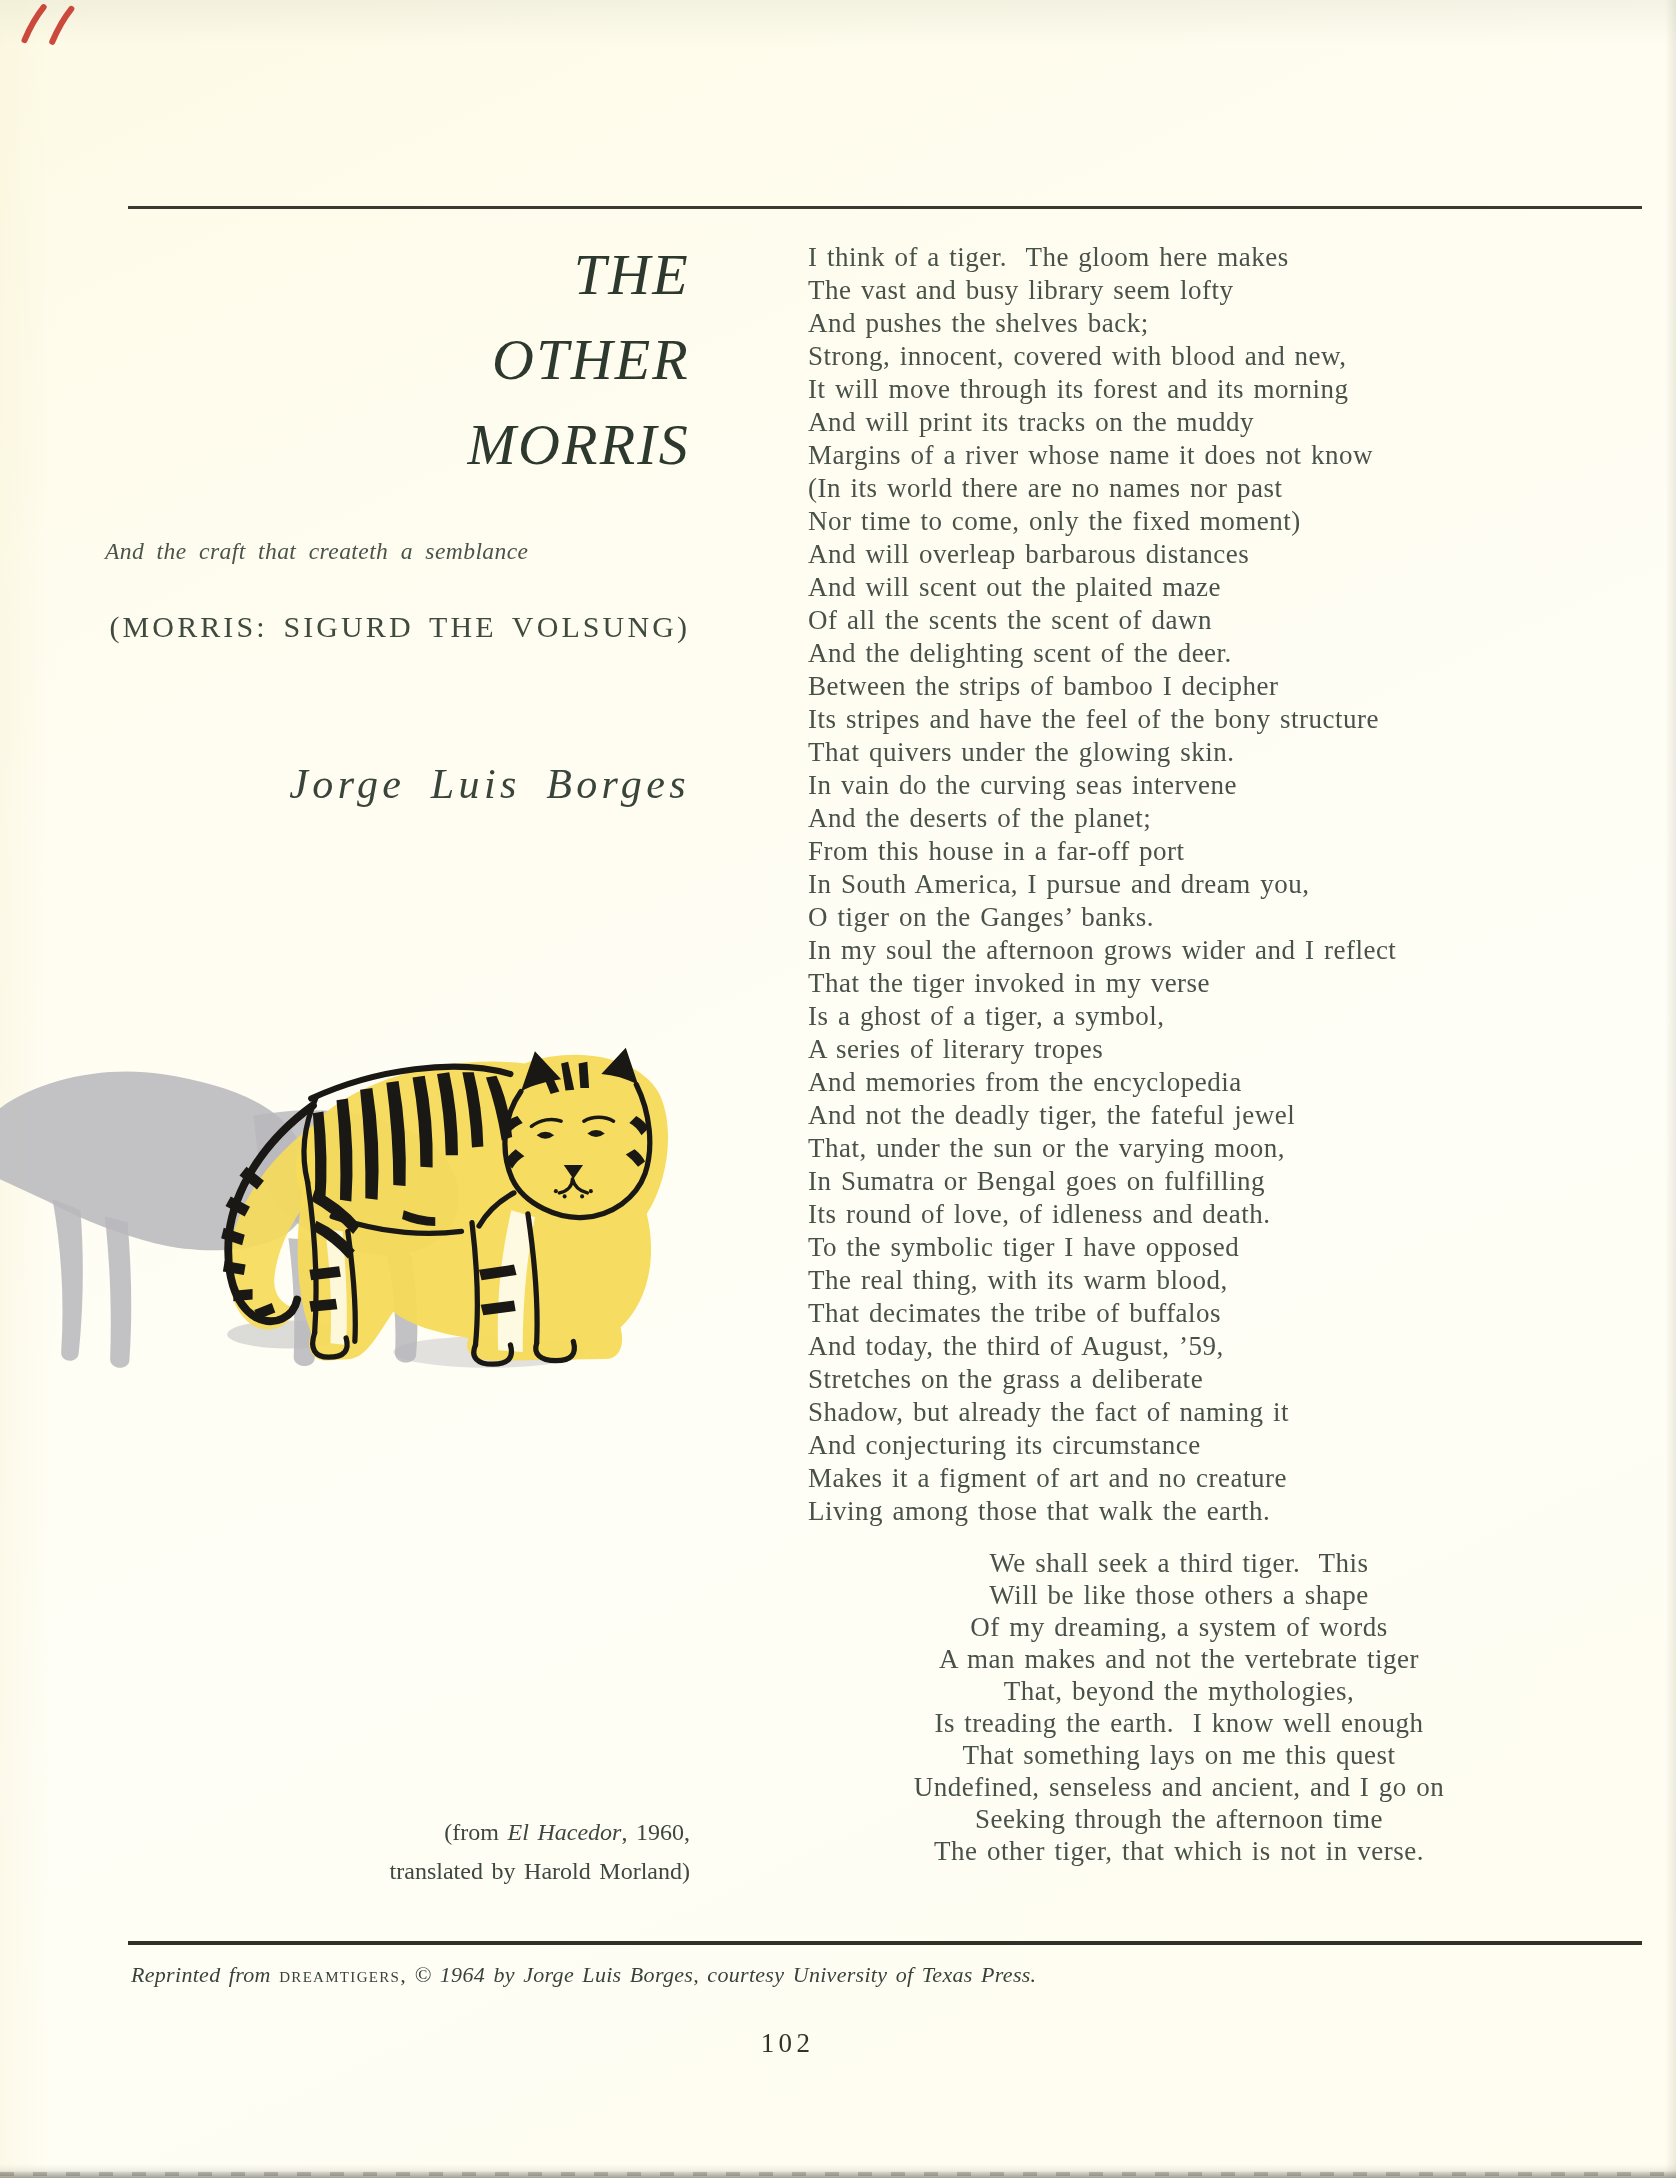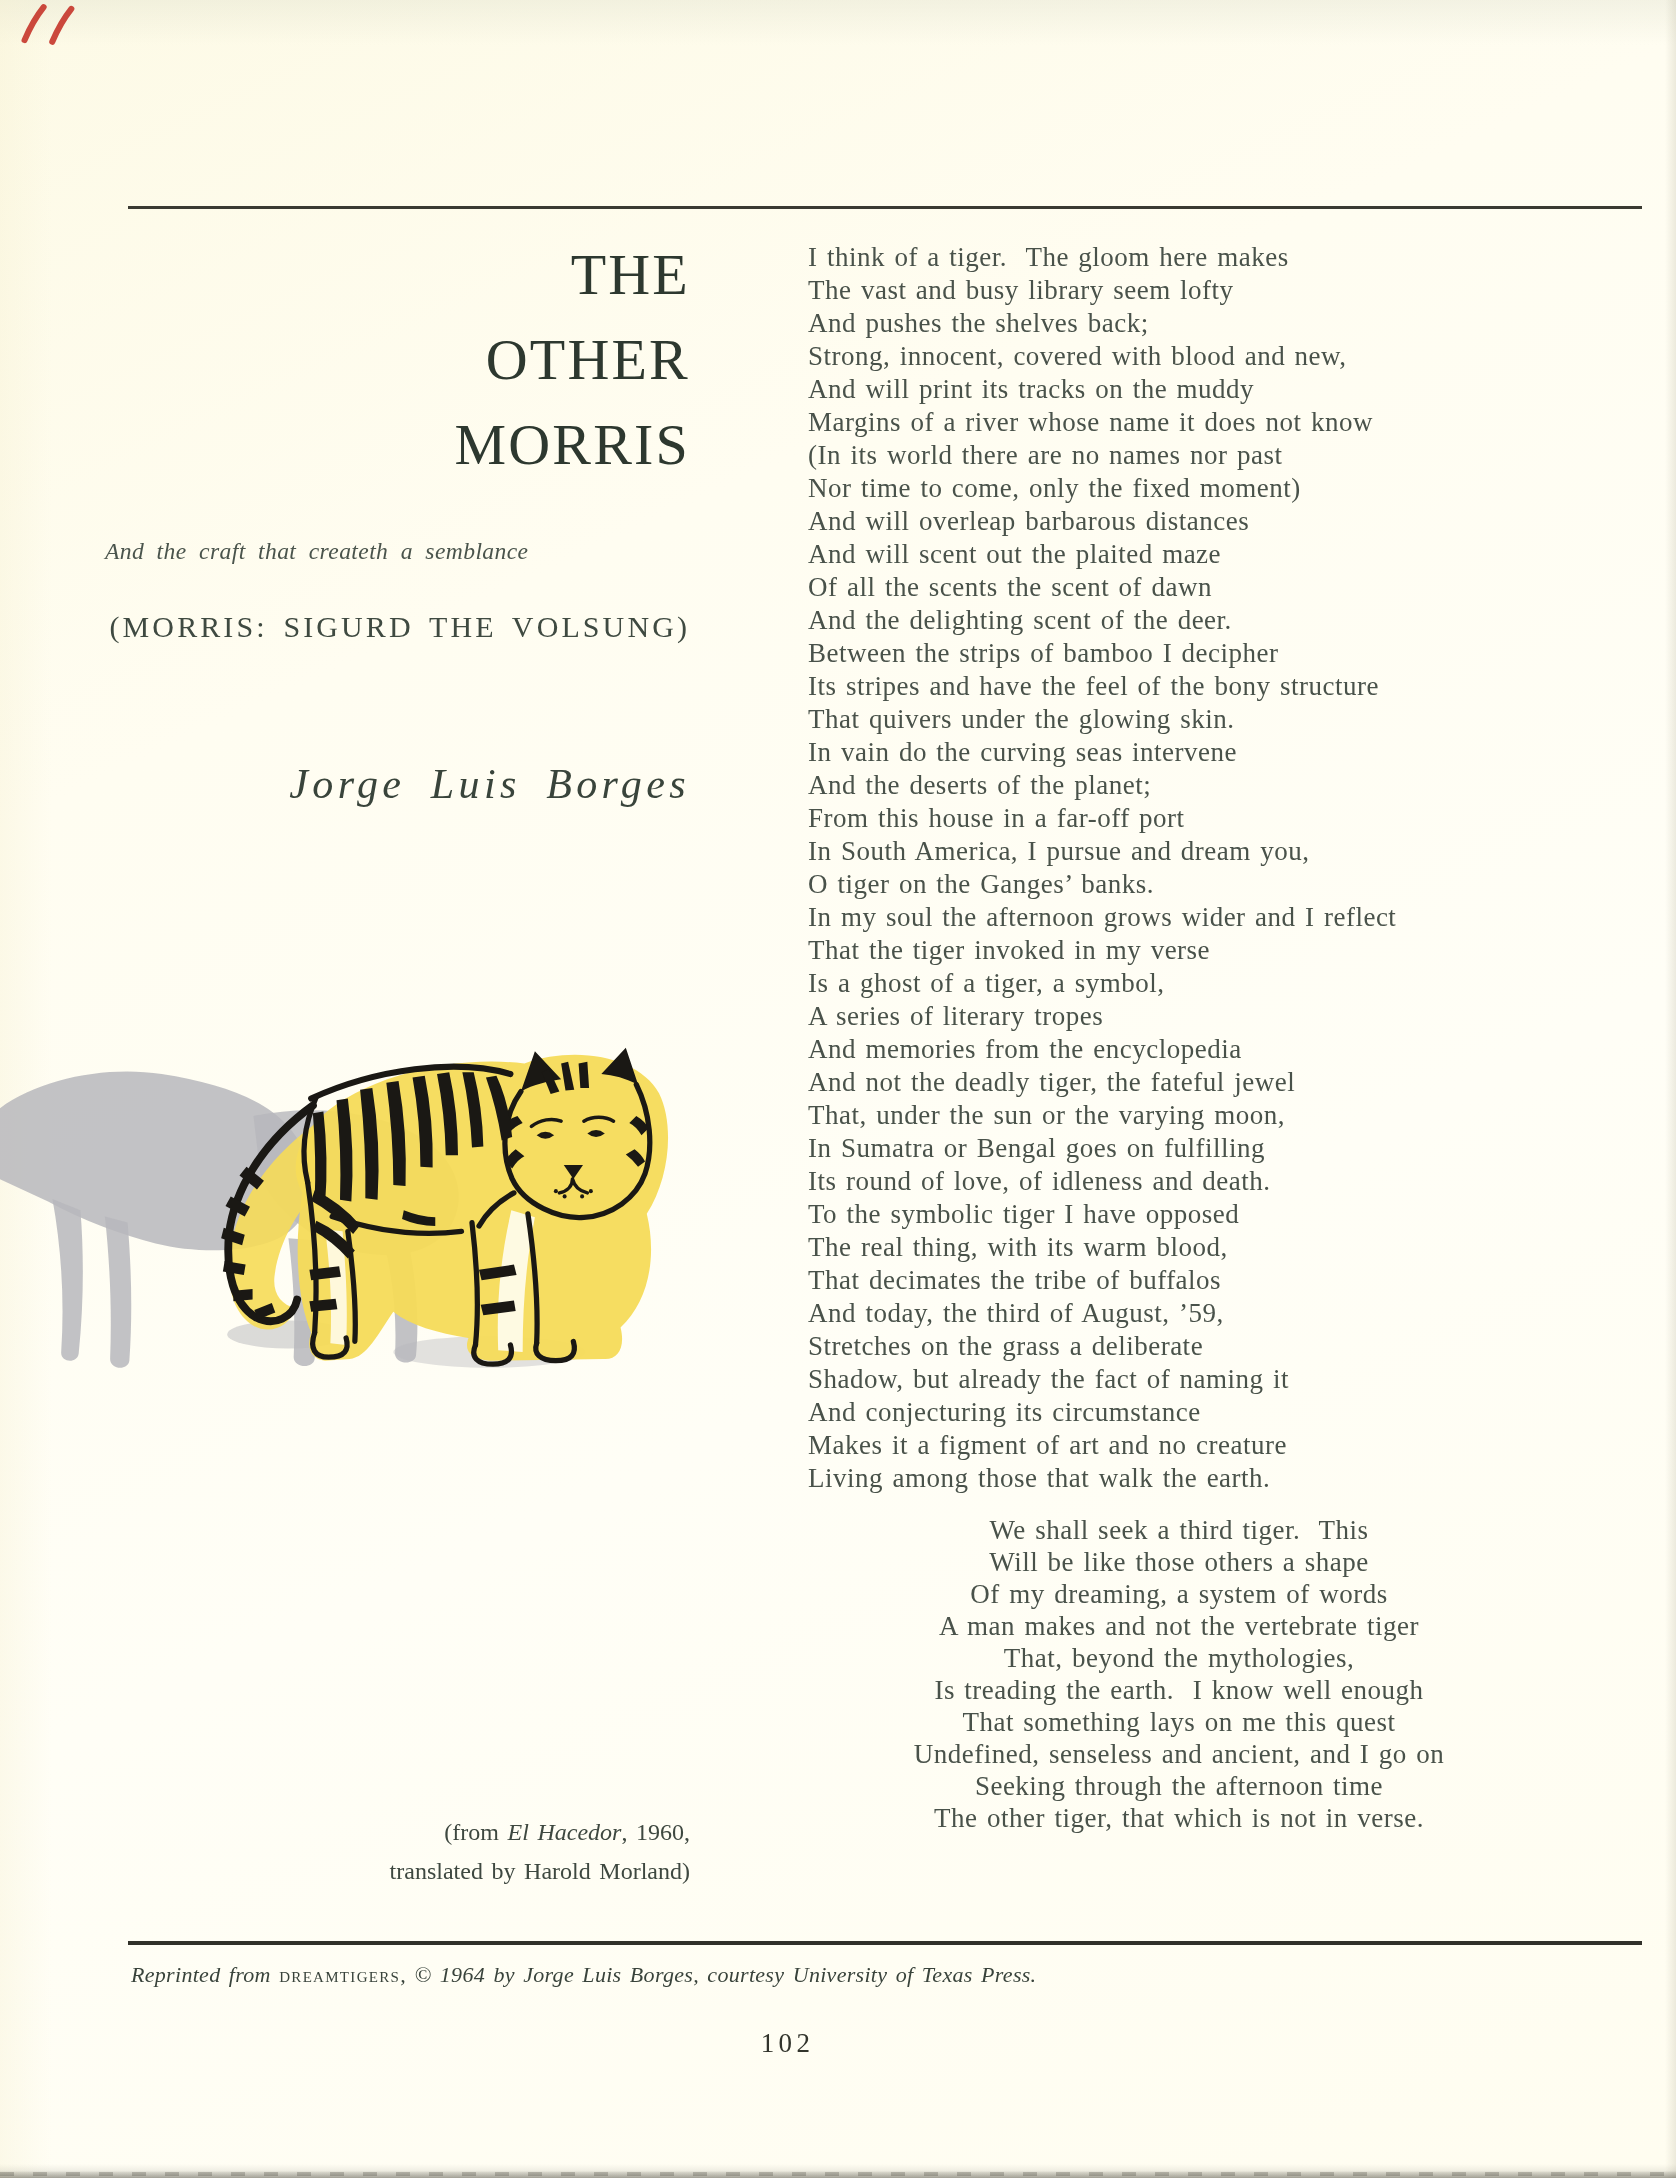--- a/index.html
+++ b/index.html
@@ -18,21 +18,21 @@
   .bottom-edge{position:absolute;left:0;top:2164px;width:1677px;height:14px;
     background:linear-gradient(to bottom,rgba(110,108,96,0) 0%,rgba(110,108,96,.10) 45%,rgba(92,90,78,.38) 80%,rgba(72,70,60,.52) 100%);}
   .bottom-speckle{position:absolute;left:0;top:2172px;width:1677px;height:4.4px;opacity:.5;
     background:repeating-linear-gradient(90deg,rgba(58,56,46,.55) 0 14px,rgba(58,56,46,.08) 14px 33px);}
 
   .rule{position:absolute;background:#3a3a32;}
   #top-rule{left:128px;top:206px;width:1514px;height:2.6px;}
   #bottom-rule{left:128px;top:1941px;width:1514px;height:3.5px;background:#31312a;}
 
   .title{position:absolute;left:105px;top:232px;width:585px;text-align:right;
-    font-size:58px;line-height:85px;letter-spacing:2.2px;color:#2d382f;}
+    font-style:italic;font-size:58px;line-height:85px;letter-spacing:2.2px;color:#2d382f;}
   .epigraph{position:absolute;left:105px;top:538px;width:585px;text-align:left;
     font-style:italic;font-size:23.6px;color:#4a544c;word-spacing:6.1px;letter-spacing:0.4px;}
   .epigraph-source{position:absolute;left:87px;top:610px;width:603px;text-align:right;
     font-size:30px;letter-spacing:3.1px;word-spacing:5.2px;color:#3f4a41;}
   .author{position:absolute;left:105px;top:760px;width:585px;text-align:right;
     font-style:italic;font-size:42px;letter-spacing:4.4px;word-spacing:10.5px;color:#39443b;}
 
   .poem{position:absolute;left:808px;top:241px;width:742px;font-size:27px;
     color:#49524a;letter-spacing:0.5px;word-spacing:2.2px;}
   .stanza{line-height:33px;}
@@ -179,20 +179,21 @@
       </g>
     </svg>
   </div>
 
   <div class="poem">
     <div class="stanza">
         <div class="poem-line">I think of a tiger.  The gloom here makes</div>
         <div class="poem-line">The vast and busy library seem lofty</div>
         <div class="poem-line">And pushes the shelves back;</div>
         <div class="poem-line">Strong, innocent, covered with blood and new,</div>
+        <div class="poem-line">It will move through its forest and its morning</div>
         <div class="poem-line">And will print its tracks on the muddy</div>
         <div class="poem-line">Margins of a river whose name it does not know</div>
         <div class="poem-line">(In its world there are no names nor past</div>
         <div class="poem-line">Nor time to come, only the fixed moment)</div>
         <div class="poem-line">And will overleap barbarous distances</div>
         <div class="poem-line">And will scent out the plaited maze</div>
         <div class="poem-line">Of all the scents the scent of dawn</div>
         <div class="poem-line">And the delighting scent of the deer.</div>
         <div class="poem-line">Between the strips of bamboo I decipher</div>
         <div class="poem-line">Its stripes and have the feel of the bony structure</div>

